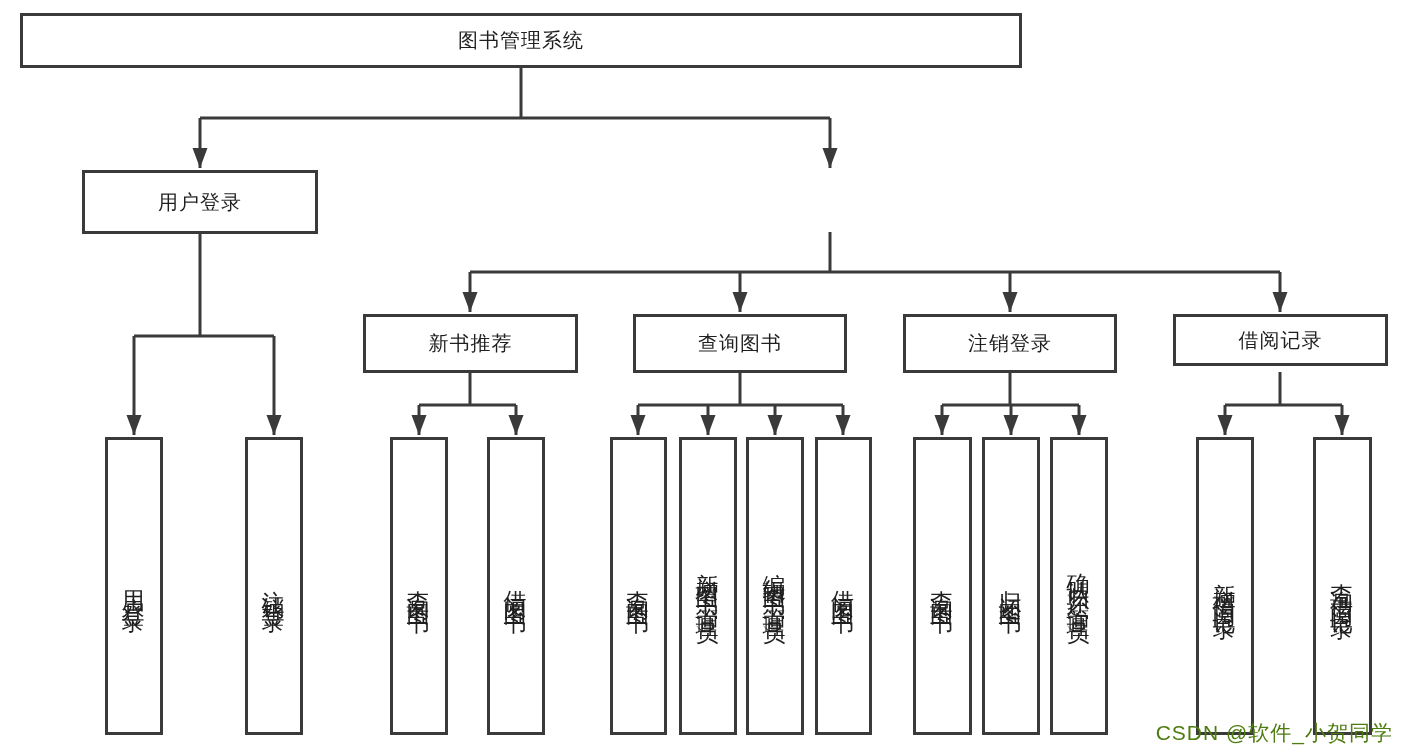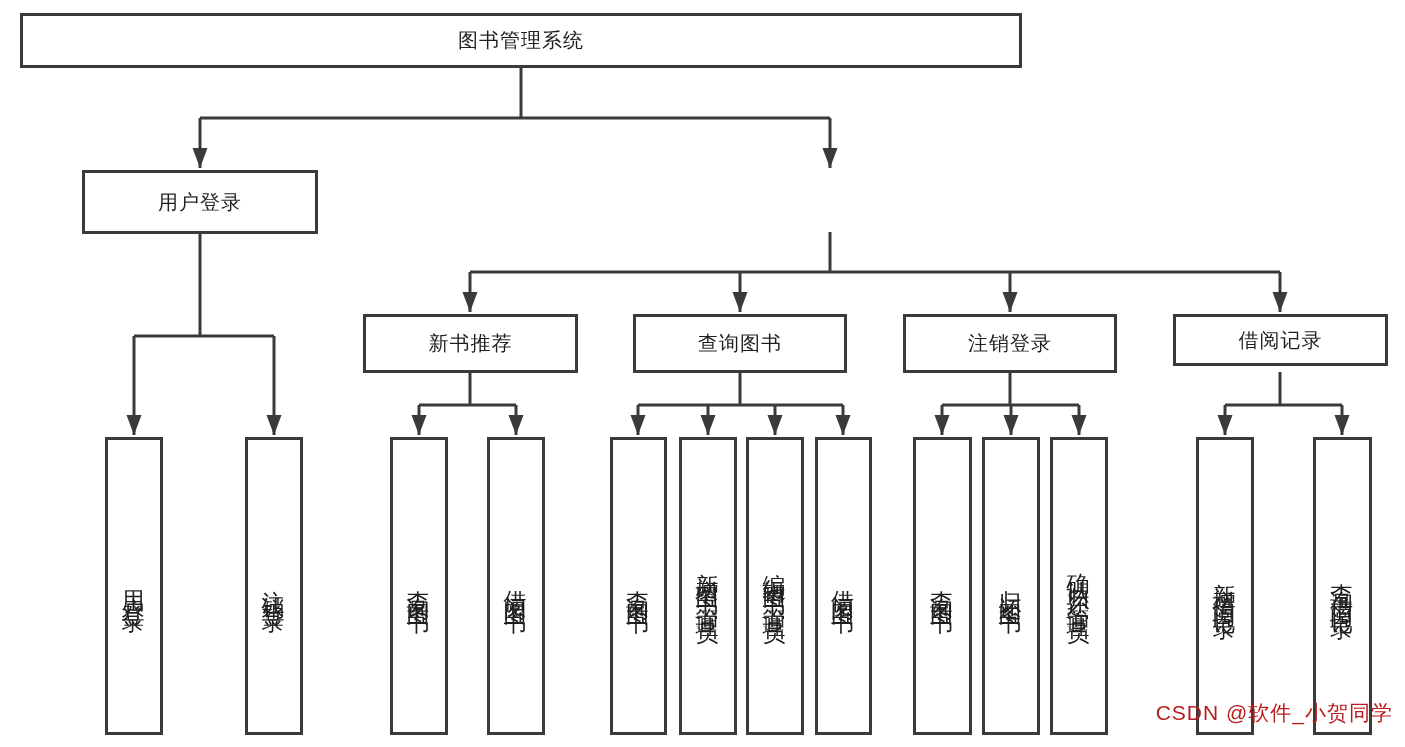--- a/index.html
+++ b/index.html
@@ -32,22 +32,22 @@
   .p-l5{left:610px;top:437px;width:57px;height:298px;}
   .p-l6{left:679px;top:437px;width:58px;height:298px;}
   .p-l7{left:746px;top:437px;width:58px;height:298px;}
   .p-l8{left:815px;top:437px;width:57px;height:298px;}
   .p-l9{left:913px;top:437px;width:59px;height:298px;}
   .p-l10{left:982px;top:437px;width:58px;height:298px;}
   .p-l11{left:1050px;top:437px;width:58px;height:298px;}
   .p-l12{left:1196px;top:437px;width:58px;height:298px;}
   .p-l13{left:1313px;top:437px;width:59px;height:298px;}
   .watermark{
-    position:absolute;right:12px;bottom:20px;
-    font-size:21px;color:#b91c1c;letter-spacing:1px;white-space:nowrap;
+    position:absolute;right:12px;bottom:0;
+    font-size:21px;color:#4d7c0f;letter-spacing:1px;white-space:nowrap;
   }
 </style>
 </head>
 <body>
 
 <div class="stage">
 
   <svg class="svg-layer" width="1405" height="747" viewBox="0 0 1405 747" xmlns="http://www.w3.org/2000/svg">
     <defs>
       <marker id="arw" viewBox="0 -8 22 16" markerWidth="22" markerHeight="16" refX="20" refY="0" orient="auto" markerUnits="userSpaceOnUse">

